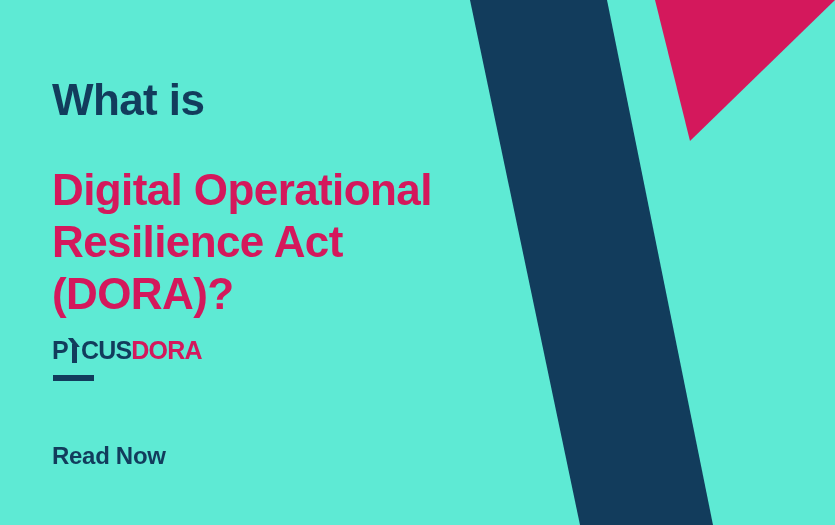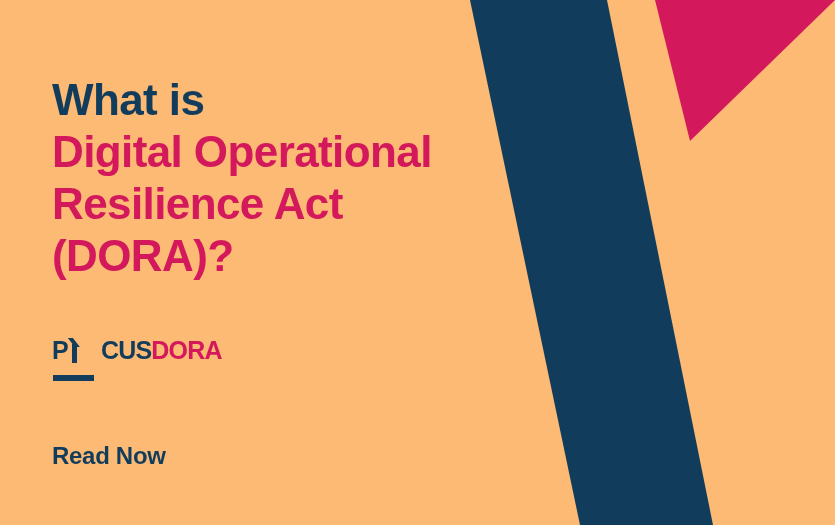--- a/index.html
+++ b/index.html
@@ -7,21 +7,21 @@
     padding: 0;
     background: #ffffff;
   }
   body {
     font-family: "Liberation Sans", sans-serif;
   }
   #canvas {
     position: relative;
     width: 835px;
     height: 525px;
-    background: #fdba74;
+    background: #5eead4;
     overflow: hidden;
   }
 
   
   #deco {
     position: absolute;
     inset: 0;
     width: 835px;
     height: 525px;
     pointer-events: none;
@@ -48,20 +48,21 @@
     letter-spacing: -0.6px;
     color: #123C5C;
   }
   .headline .hl-lead {
     color: #123C5C;
     display: block;
   }
   .headline .hl-main {
     color: #D4185C;
     display: block;
+    margin-top: 38px;
   }
 
   
   .logo-block {
     position: absolute;
     top: 338px;
     left: 0;
   }
   .logo-wordmark {
     display: flex;
@@ -89,21 +90,21 @@
   }
   .logo-i-tick {
     position: absolute;
     left: 0px;
     top: 0px;
     width: 12px;
     height: 9px;
     background: #123C5C;
     clip-path: polygon(0% 0%, 42% 0%, 100% 100%, 58% 100%);
   }
-  .logo-cus  { color: #123C5C; margin-left: 20px; }
+  .logo-cus  { color: #123C5C; }
   .logo-labs { color: #D4185C; }
 
   .logo-rule {
     position: absolute;
     top: 37px;
     left: 1px;
     width: 41px;
     height: 6px;
     background: #123C5C;
   }

